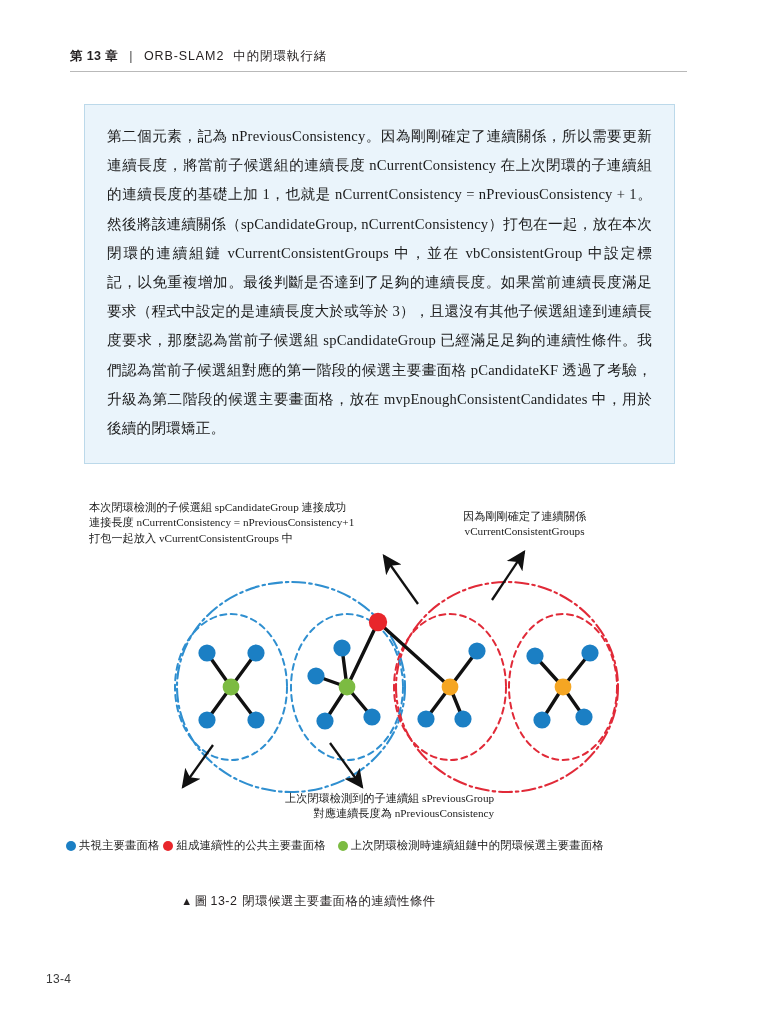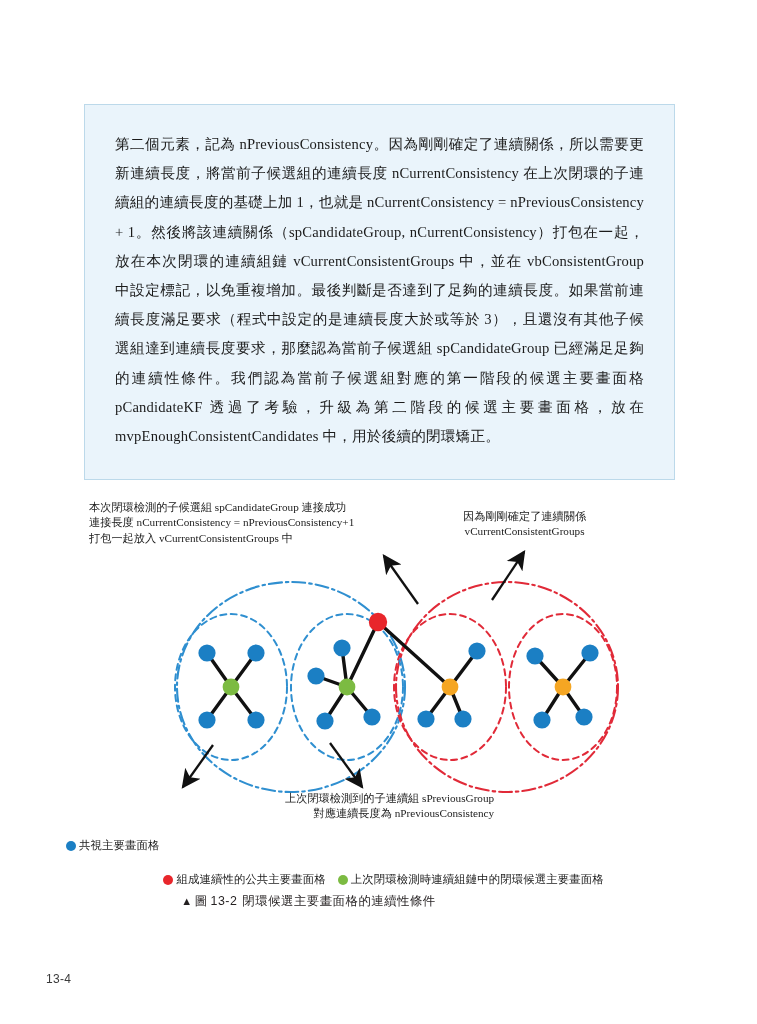--- a/index.html
+++ b/index.html
@@ -23,45 +23,45 @@
   .textbox{
     position:absolute;left:84px;top:104px;width:591px;
     box-sizing:border-box;
     background:#eaf4fb;border:1px solid #bcd9ea;
     padding:17px 22px 20px 22px;
   }
   .para{
     font-family:"Liberation Serif","DejaVu Serif",serif;
     font-size:14.6px;line-height:29.2px;
     text-align:justify;text-justify:inter-ideograph;
-    color:#1b1b1b;margin:8px;
+    color:#1b1b1b;margin:0;
     letter-spacing:.2px;
   }
 
   
   .figure{position:absolute;left:0;top:486px;width:757px;height:440px;}
   .fig-svg{position:absolute;left:0;top:0;}
 
   .anno{
     position:absolute;
     font-family:"Liberation Serif","DejaVu Serif",serif;
     font-size:11.2px;line-height:15.4px;color:#1b1b1b;
     white-space:pre;
   }
   #anno-tl{left:89px;top:500px;text-align:left;}
   #anno-tr{left:463px;top:509px;text-align:center;}
   #anno-bl{left:104px;top:791px;text-align:center;}
   #anno-br{left:285px;top:791px;text-align:right;}
 
   
   .legend{position:absolute;left:66px;top:838px;width:640px;}
-  .legend-row{display:flex;align-items:flex-start;flex-wrap:nowrap;}
+  .legend-row{display:flex;align-items:flex-end;flex-wrap:nowrap;}
   .legend-row.r2{margin-top:7px;}
   .legend-item{display:flex;align-items:center;white-space:nowrap;}
-  .legend-item + .legend-item{margin-left:4px;margin-top:34px;}
+  .legend-item + .legend-item{margin-left:4px;}
   .legend-item.gap{margin-left:12px;}
   .dot{
     width:10px;height:10px;border-radius:50%;
     display:inline-block;flex:0 0 auto;margin-right:3px;
   }
   .lg-text{
     font-family:"Liberation Serif","DejaVu Serif",serif;
     font-size:11.4px;color:#1b1b1b;letter-spacing:.1px;
   }
 
@@ -77,20 +77,29 @@
   .footer{
     position:absolute;left:46px;top:972px;
     font-size:12px;color:#3a3a3a;letter-spacing:.3px;
   }
 </style>
 </head>
 <body>
 
 <div class="page">
 
+  <div class="header">
+    <div class="header-line">
+      <span class="hdr-chapter">第 13 章</span>
+      <span class="hdr-sep">|</span>
+      <span class="hdr-title">ORB-SLAM2</span>
+      <span class="hdr-title2">中的閉環執行緒</span>
+    </div>
+    <div class="header-rule"></div>
+  </div>
 
   <div class="textbox">
     <p class="para">第二個元素，記為 nPreviousConsistency。因為剛剛確定了連續關係，所以需要更新連續長度，將當前子候選組的連續長度 nCurrentConsistency 在上次閉環的子連續組的連續長度的基礎上加 1，也就是 nCurrentConsistency = nPreviousConsistency + 1。然後將該連續關係（spCandidateGroup, nCurrentConsistency）打包在一起，放在本次閉環的連續組鏈 vCurrentConsistentGroups 中，並在 vbConsistentGroup 中設定標記，以免重複增加。最後判斷是否達到了足夠的連續長度。如果當前連續長度滿足要求（程式中設定的是連續長度大於或等於 3），且還沒有其他子候選組達到連續長度要求，那麼認為當前子候選組 spCandidateGroup 已經滿足足夠的連續性條件。我們認為當前子候選組對應的第一階段的候選主要畫面格 pCandidateKF 透過了考驗，升級為第二階段的候選主要畫面格，放在 mvpEnoughConsistentCandidates 中，用於後續的閉環矯正。</p>
   </div>
 
   <div class="figure"></div>
 
   <svg class="fig-svg" width="757" height="1024" viewBox="0 0 757 1024" aria-hidden="true">
 
     <ellipse cx="291" cy="687" rx="114" ry="105" fill="none" stroke="#2f8fd0" stroke-width="2.1" stroke-dasharray="13 4 2.5 4" stroke-linecap="round"></ellipse>

